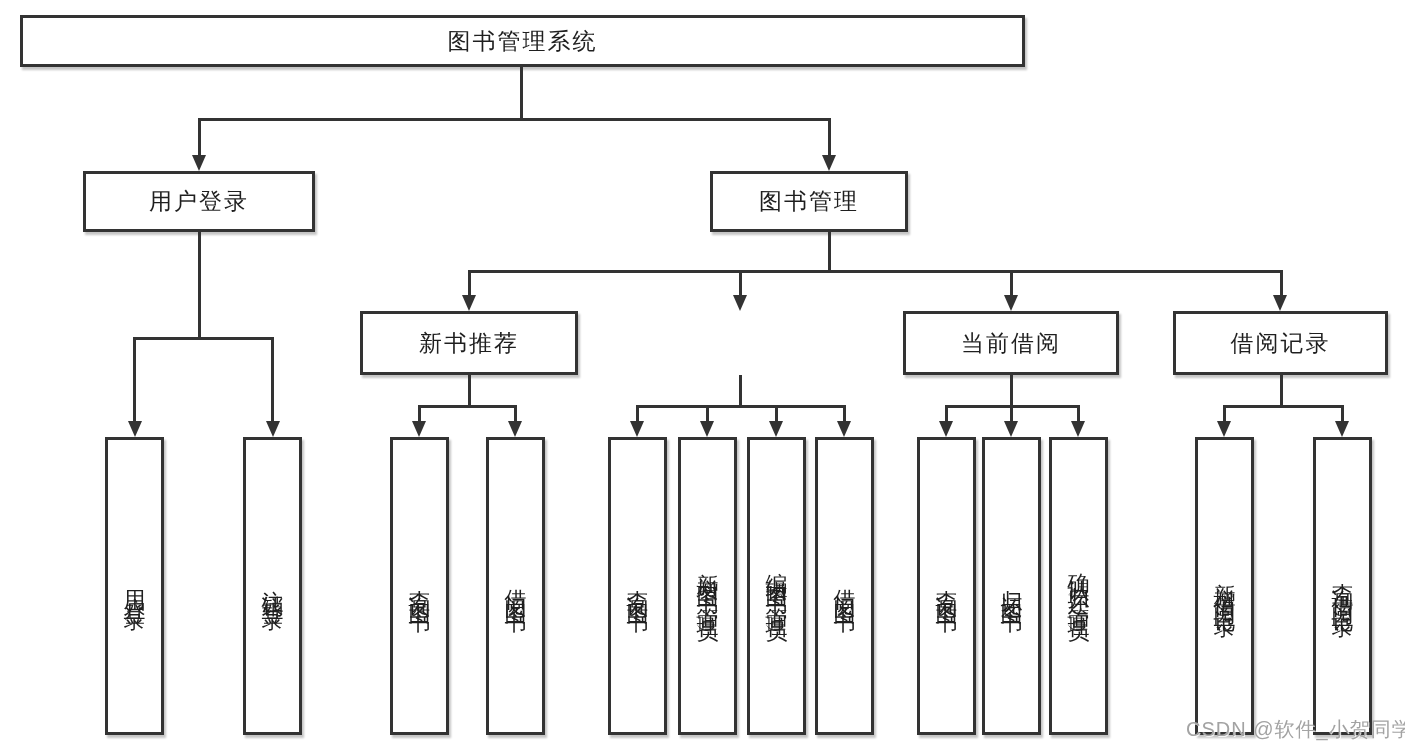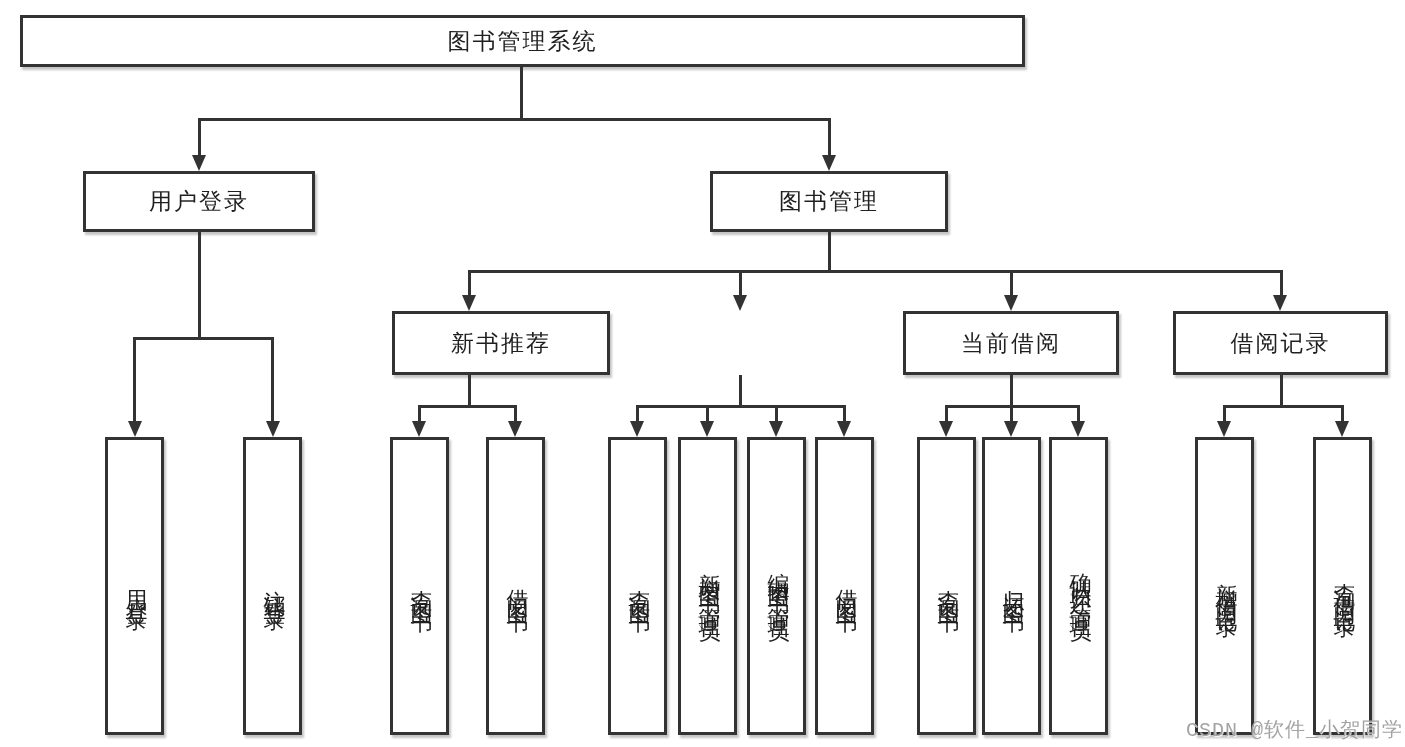--- a/index.html
+++ b/index.html
@@ -1,21 +1,21 @@
 <!DOCTYPE html>
 <html><head>
 <meta charset="utf-8">
 <style>
   html, body { margin: 0; padding: 0; background: #ffffff; }
   .canvas {
     position: relative;
     width: 1405px;
     height: 747px;
     background: #ffffff;
-    font-family: Liberation Mono, monospace;
+    font-family: Liberation Sans, sans-serif;
     overflow: hidden;
   }
   .box {
     position: absolute;
     box-sizing: border-box;
     border: 3px solid #333333;
     background: #ffffff;
     display: flex;
     align-items: center;
     justify-content: center;
@@ -71,41 +71,41 @@
   <div class="box" style="left:20px; top:15px; width:1005px; height:52px;">图书管理系统</div>
 
   <div class="vline" style="left:519.5px; top:67px; height:54px;"></div>
   <div class="hline" style="left:197.5px; top:118px; width:633px;"></div>
   <div class="vline" style="left:197.5px; top:118px; height:37px;"></div>
   <div class="arrow" style="left:192px; top:155px;"></div>
   <div class="vline" style="left:827.5px; top:118px; height:37px;"></div>
   <div class="arrow" style="left:822px; top:155px;"></div>
 
   <div class="box" style="left:83px; top:171px; width:232px; height:61px;">用户登录</div>
-  <div class="box" style="left:710px; top:171px; width:238px; height:61px;text-align:center;">图书管理</div>
+  <div class="box" style="left:710px; top:171px; width:198px; height:61px;text-align:center;">图书管理</div>
 
   <div class="vline" style="left:197.5px; top:232px; height:108px;"></div>
   <div class="hline" style="left:133px; top:337px; width:141px;"></div>
   <div class="vline" style="left:133px; top:337px; height:84px;"></div>
   <div class="arrow" style="left:128px; top:421px;"></div>
   <div class="vline" style="left:271px; top:337px; height:84px;"></div>
   <div class="arrow" style="left:266px; top:421px;"></div>
 
   <div class="vline" style="left:827.5px; top:232px; height:41px;"></div>
   <div class="hline" style="left:467.5px; top:270px; width:814px;"></div>
   <div class="vline" style="left:467.5px; top:270px; height:25px;"></div>
   <div class="arrow" style="left:462px; top:295px;"></div>
   <div class="vline" style="left:738.5px; top:270px; height:25px;"></div>
   <div class="arrow" style="left:733px; top:295px;"></div>
   <div class="vline" style="left:1009.5px; top:270px; height:25px;"></div>
   <div class="arrow" style="left:1004px; top:295px;"></div>
   <div class="vline" style="left:1279.5px; top:270px; height:25px;"></div>
   <div class="arrow" style="left:1273px; top:295px;"></div>
 
-  <div class="box" style="left:360px; top:311px; width:218px; height:64px;margin-left:32px;">新书推荐</div>
+  <div class="box" style="left:360px; top:311px; width:218px; height:64px;">新书推荐</div>
   <div class="box" style="left:903px; top:311px; width:216px; height:64px;">当前借阅</div>
   <div class="box" style="left:1173px; top:311px; width:215px; height:64px;">借阅记录</div>
 
   <div class="vline" style="left:467.5px; top:375px; height:33px;"></div>
   <div class="hline" style="left:418px; top:405px; width:99px;"></div>
   <div class="vline" style="left:418px; top:405px; height:16px;"></div>
   <div class="arrow" style="left:412px; top:421px;"></div>
   <div class="vline" style="left:514px; top:405px; height:16px;"></div>
   <div class="arrow" style="left:508px; top:421px;"></div>
 

